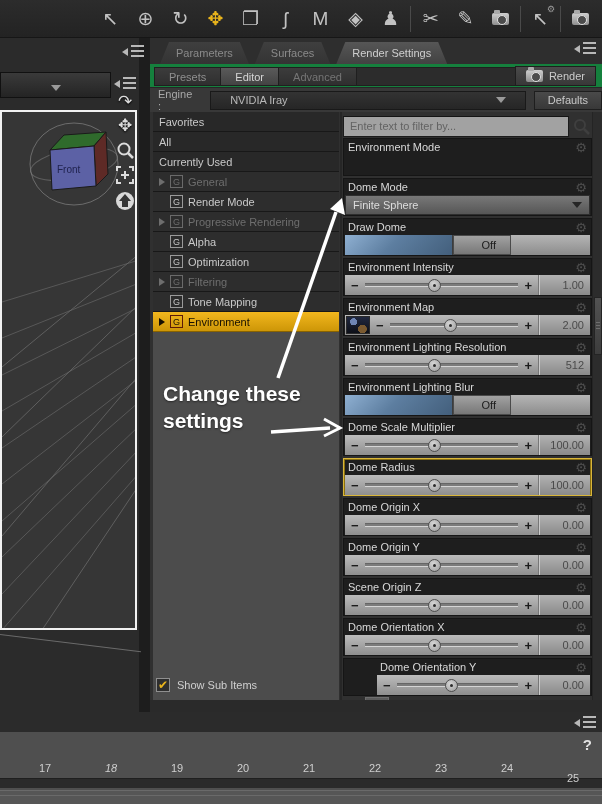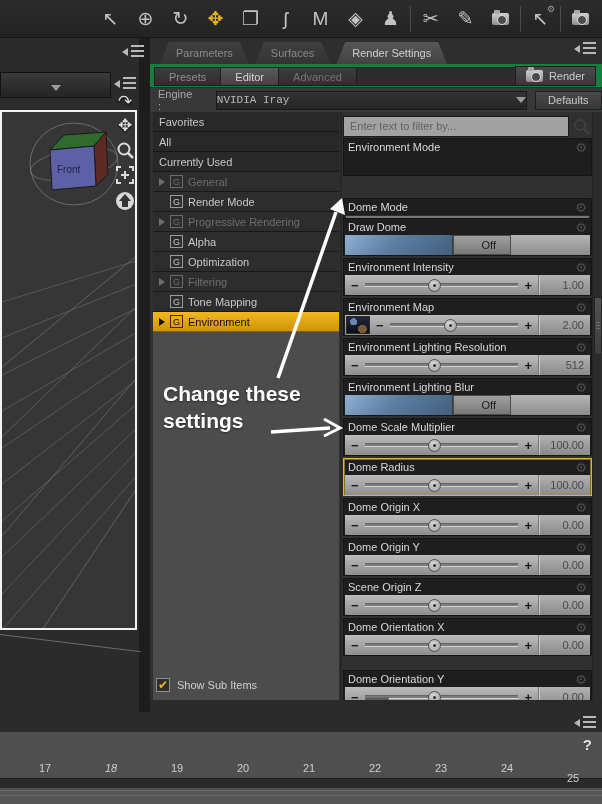--- a/index.html
+++ b/index.html
@@ -42,21 +42,21 @@
   .tab.active { color:#cfcfcf; background:linear-gradient(#565656,#424242); }
   #tab-pm { position:absolute; right:6px; top:3px; }
   #subtabrow { position:absolute; left:0; top:26px; width:452px; height:24px; background:#15803d; border-bottom:1px solid #262626; }
   #subtab-groove { position:absolute; left:4px; top:3px; width:370px; height:19px; background:#2c2c2c; border:1px solid #1f1f1f; display:flex; }
   .subtab { padding:0 14px; display:flex; align-items:center; font-size:11px; color:#8f8f8f; background:linear-gradient(#3c3c3c,#2f2f2f); border-right:1px solid #1f1f1f; }
   .subtab.active { color:#d6d6d6; background:linear-gradient(#5a5a5a,#434343); }
   .subtab.dim { color:#757575; }
   #render-btn { position:absolute; right:6px; top:2px; height:20px; padding:0 10px; background:linear-gradient(#4a4a4a,#383838); border:1px solid #1e1e1e; display:flex; align-items:center; gap:6px; color:#cccccc; font-size:11px; }
   #engine-row { position:absolute; left:0; top:50px; width:452px; height:24px; background:#383838; display:flex; align-items:center; }
   #engine-label { color:#a8a8a8; font-size:11px; margin-left:8px; }
-  #engine-drop { margin-left:20px; width:332px; height:19px; background:linear-gradient(#333333,#262626); border:1px solid #191919; display:flex; align-items:center; padding:0 0;font-family:Liberation Mono, monospace; }
+  #engine-drop { margin-left:14px; width:332px; height:19px; background:linear-gradient(#333333,#262626); border:1px solid #191919; display:flex; align-items:center; padding:0 19px; }
   #engine-drop span { flex:1; color:#b9b9b9; font-size:11px; }
   #defaults-btn { margin-left:8px; width:72px; height:19px; background:linear-gradient(#4a4a4a,#383838); border:1px solid #1e1e1e; color:#c9c9c9; font-size:11px; display:flex; align-items:center; justify-content:center; }
 
   
   #rp-body { position:absolute; left:0; top:74px; width:452px; height:600px; background:#303030; }
   #cat-list { position:absolute; left:3px; top:0px; width:186px; height:588px; background:#4c4c4c; }
   .cat-item { height:20px; display:flex; align-items:center; font-size:11px; color:#c9c9c9; background:#282828; border-bottom:1px solid #181818; padding-left:6px; gap:5px; }
   .cat-item.group { background:#2d2d2d; }
   .cat-item.dim { color:#6e6e6e; }
   .cat-item .arrow { width:0; height:0; border-top:4px solid transparent; border-bottom:4px solid transparent; border-left:6px solid #b9b9b9; }
@@ -300,21 +300,21 @@
               <circle cx="7" cy="7" r="5" fill="none" stroke="#3f3f3f" stroke-width="2"></circle>
               <line x1="11" y1="11" x2="16" y2="16" stroke="#3f3f3f" stroke-width="2.5"></line>
             </svg>
         </div>
       <div class="prow" style="top: 26px;">
             <div class="prow-h">
               <span class="prow-label">Environment Mode</span>
               <span class="gear">⚙</span>
             </div>
           </div>
-          <div class="prow" style="top: 66px; margin-top: 20px;">
+          <div class="prow" style="top: 66px;">
             <div class="prow-h">
               <span class="prow-label">Dome Mode</span>
               <span class="gear">⚙</span>
             </div>
             <div class="prow-c">
               <div class="pdrop">
                 <span>Finite Sphere</span>
                 <i class="tri-down"></i>
               </div>
             </div>
@@ -461,21 +461,21 @@
             </div>
             <div class="prow-c">
               <span class="sl-minus">−</span>
               <div class="sl-track">
                 <div class="sl-thumb" style="left: calc(45% - 6px);"></div>
               </div>
               <span class="sl-plus">+</span>
               <span class="sl-val">0.00</span>
             </div>
           </div>
-          <div class="prow" style="top: 558px;">
+          <div class="prow" style="top: 546px; padding-left: 32px;">
             <div class="prow-h">
               <span class="prow-label">Dome Orientation Y</span>
               <span class="gear">⚙</span>
             </div>
             <div class="prow-c">
               <span class="sl-minus">−</span>
               <div class="sl-track">
                 <div class="sl-thumb" style="left: calc(45% - 6px);"></div>
               </div>
               <span class="sl-plus">+</span>

